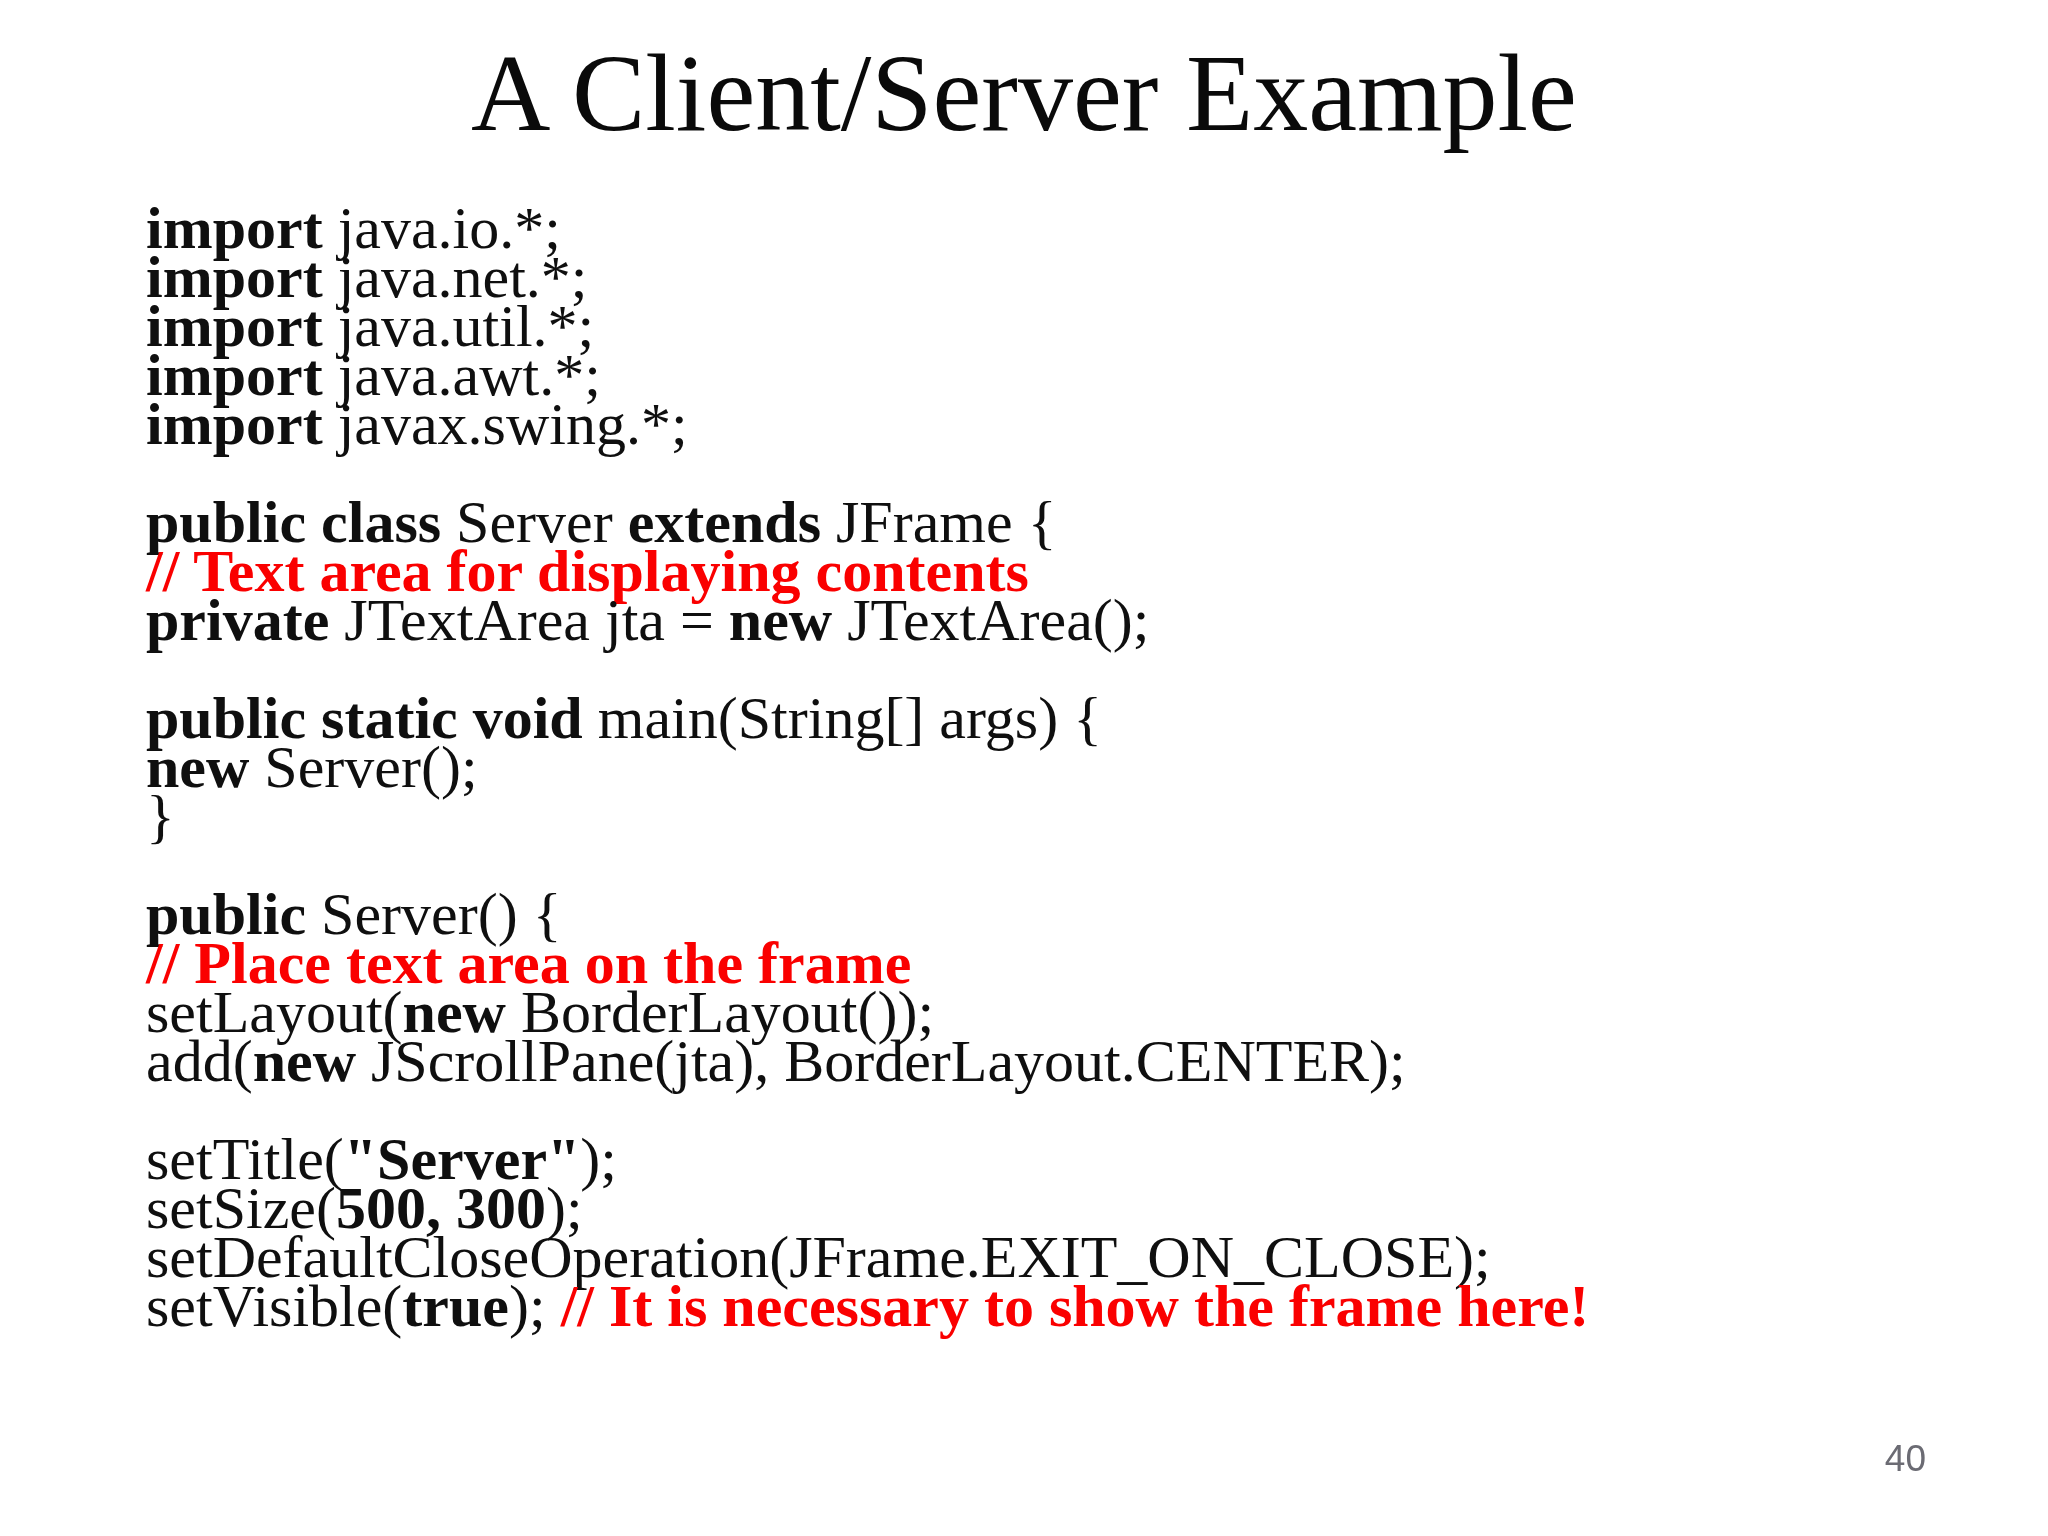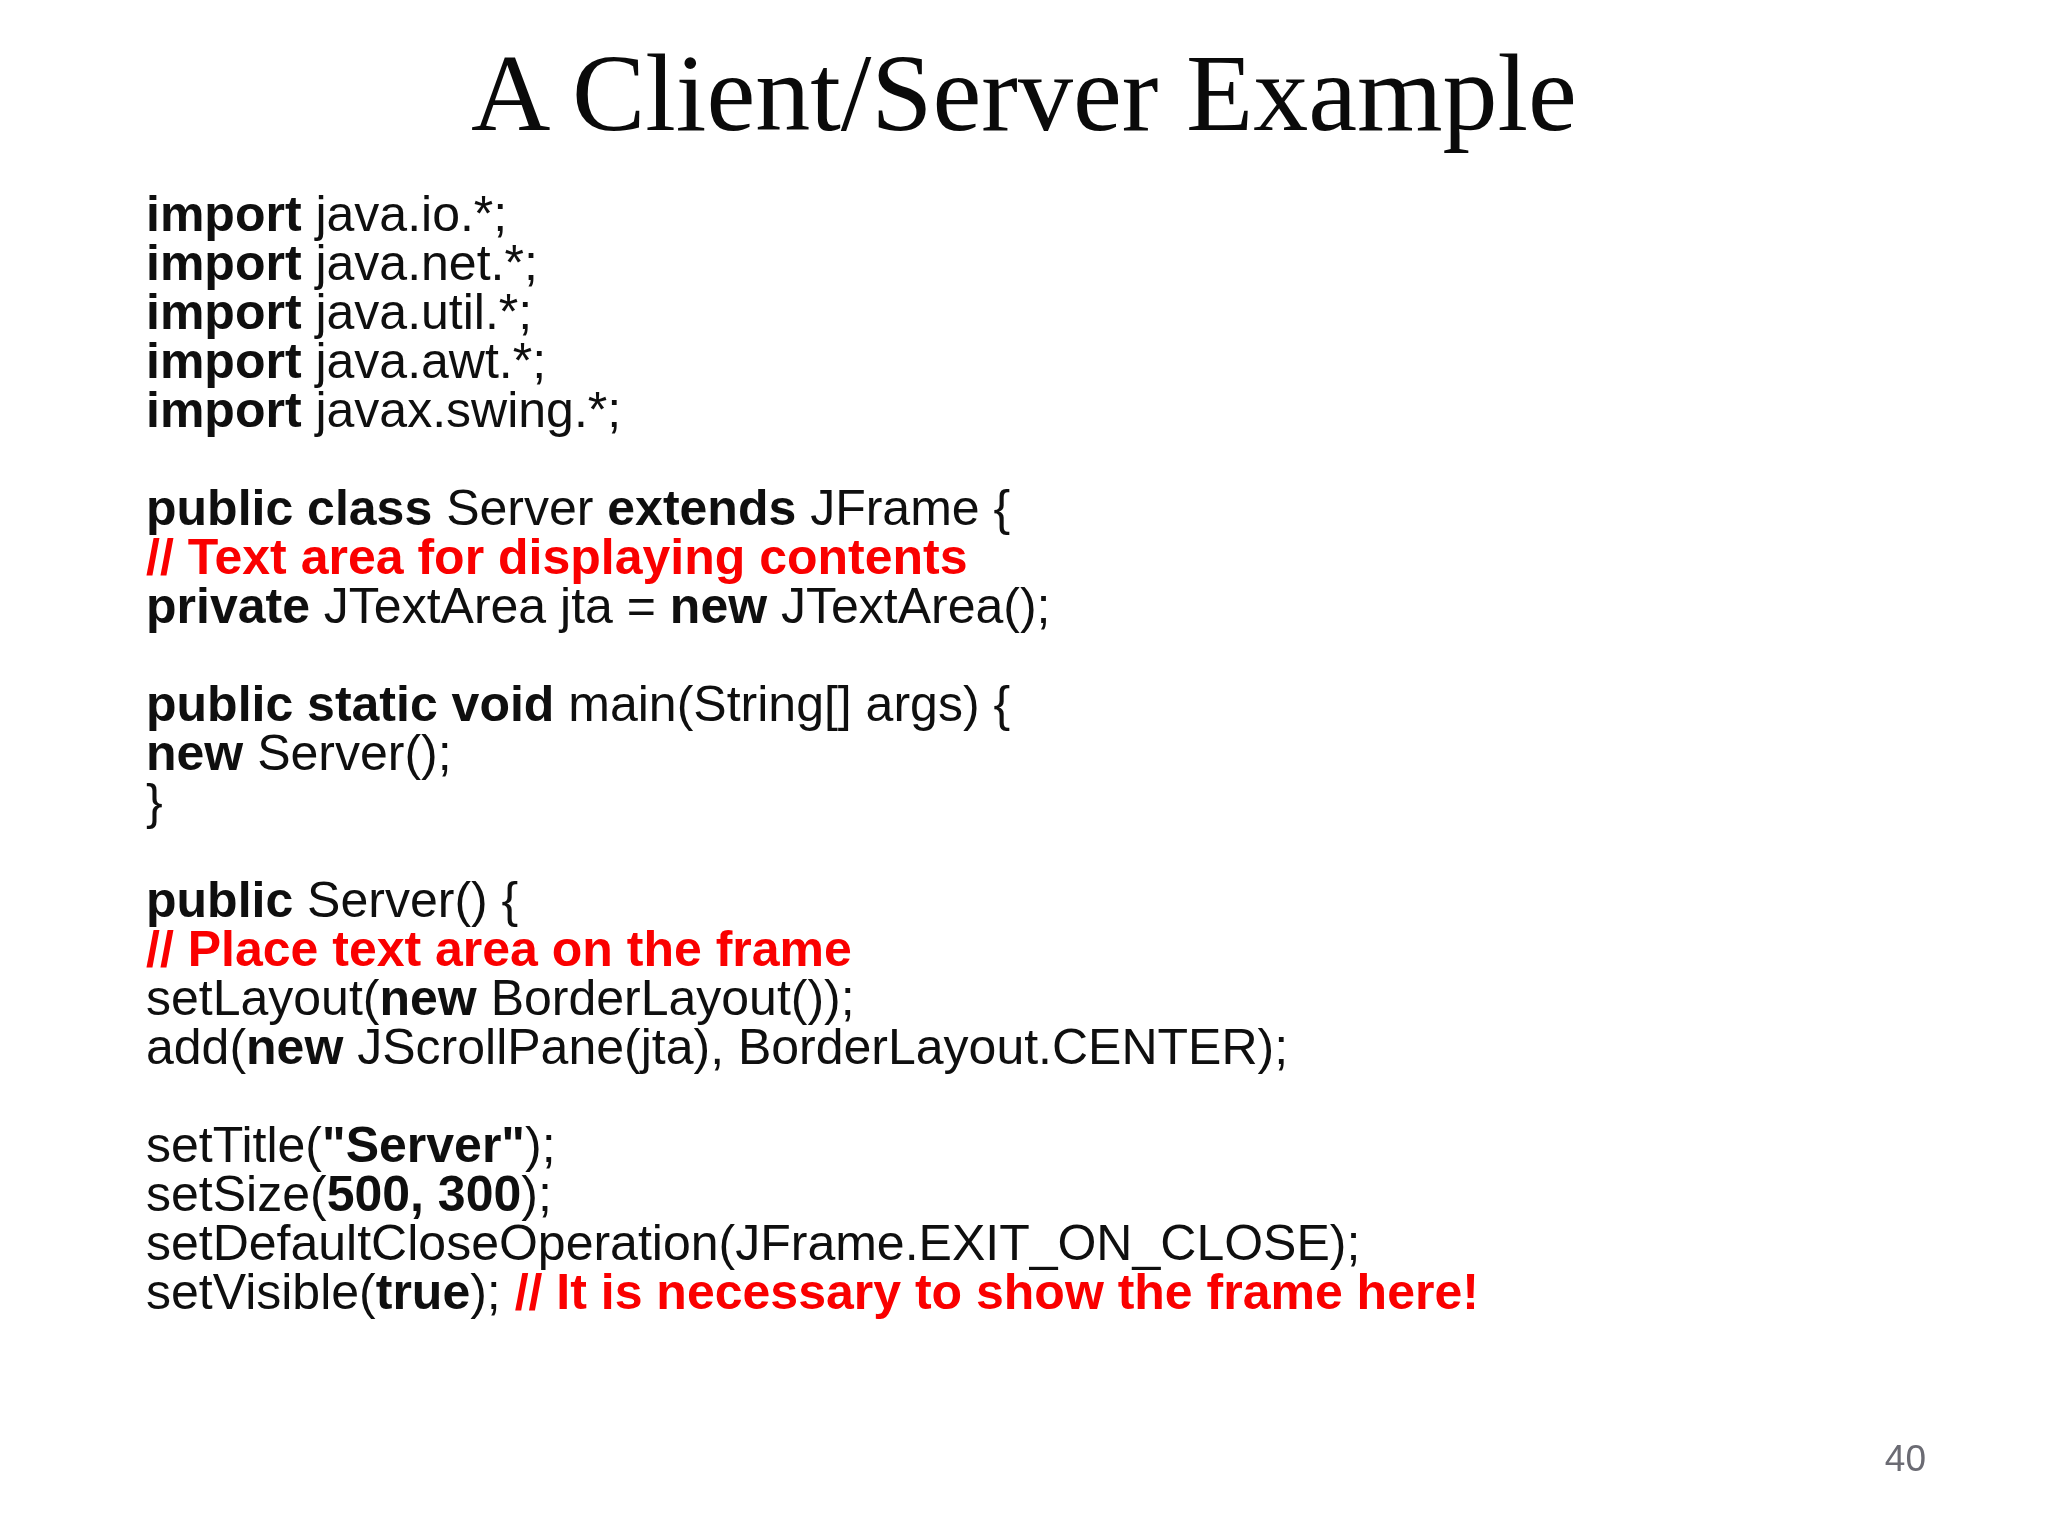--- a/index.html
+++ b/index.html
@@ -25,23 +25,23 @@
     font-size: 110px;
     font-weight: 400;
     line-height: 1.05;
     color: #0a0a0a;
     margin: 0;
     white-space: nowrap;
   }
   .code-block {
     position: absolute;
     left: 146px;
-    top: 190px;
-    font-family: Liberation Sans, sans-serif;
-    font-size: 50px;
+    top: 204px;
+    font-family: Liberation Serif, serif;
+    font-size: 60px;
     line-height: 49px;
     color: var(--code-black, #0f0f0f);
     white-space: pre;
   }
   .code-block .line {
     height: 49px;
   }
   .code-block span.b {
     font-weight: 700;
   }

